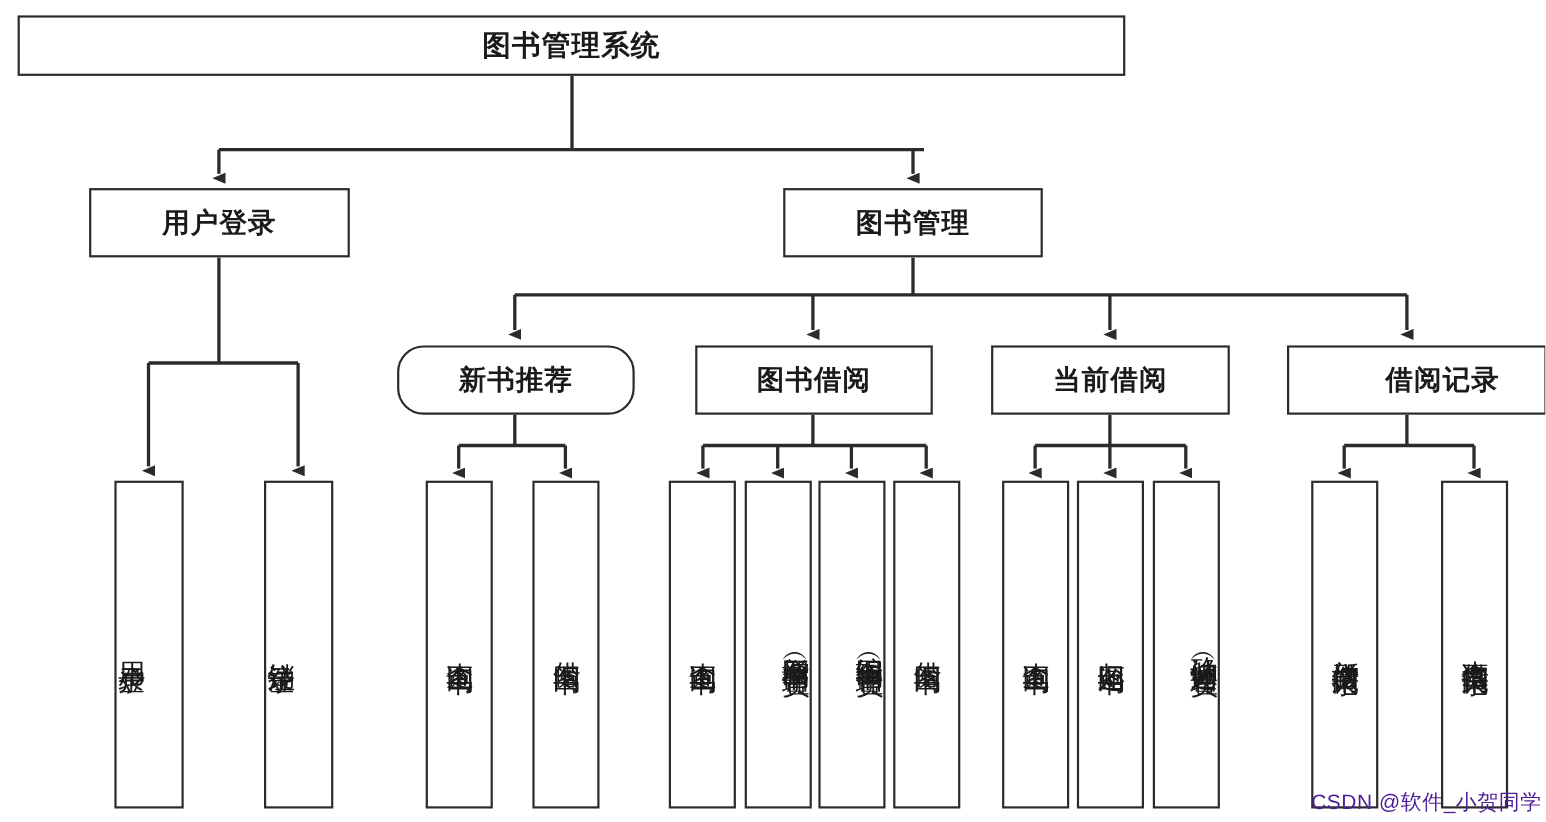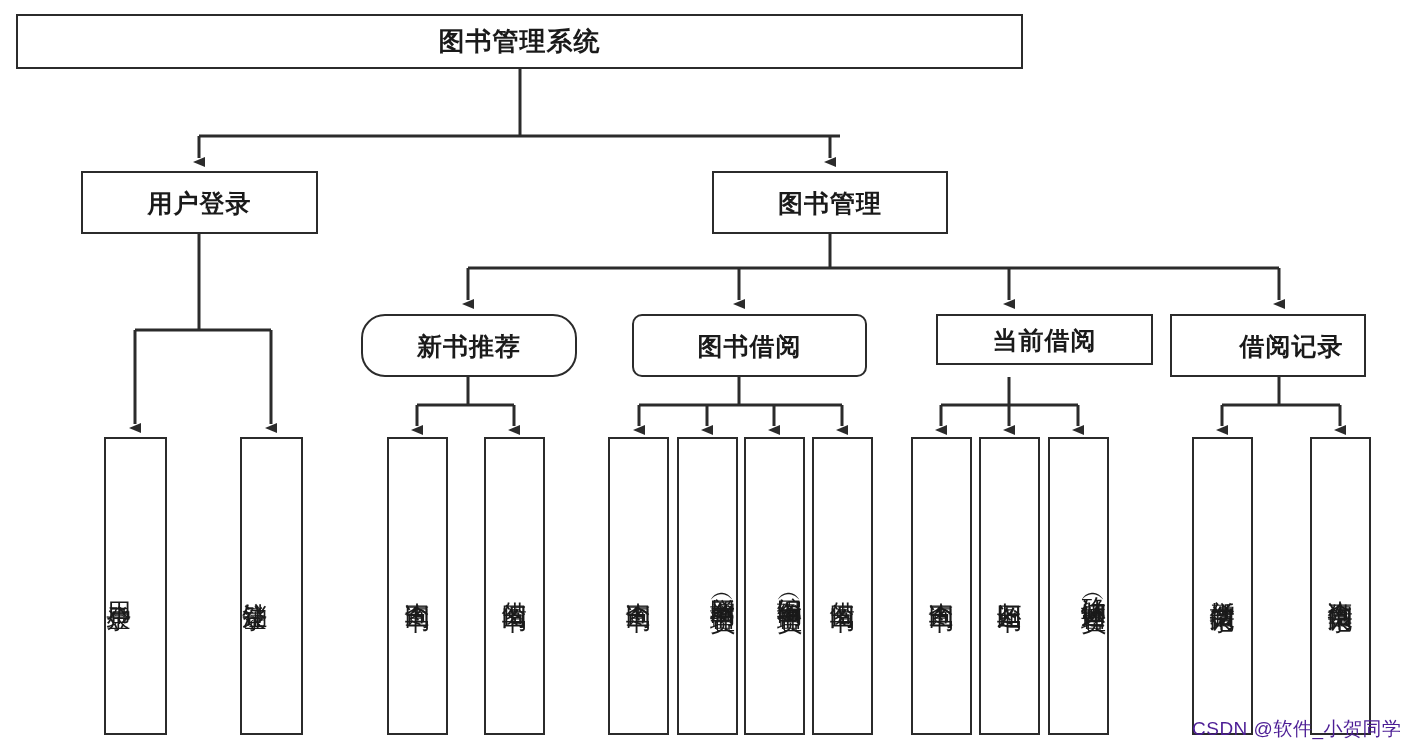--- a/index.html
+++ b/index.html
@@ -127,23 +127,23 @@
       <path d="M1340,405 L1340,426" marker-end="url(#arrow)"></path>
     </g>
   </svg>
 
   <div class="node horiz root" style="left:16px; top:14px; width:1007px; height:55px;">图书管理系统</div>
 
   <div class="node horiz" style="left:81px; top:171px; width:237px; height:63px;">用户登录</div>
   <div class="node horiz" style="left:712px; top:171px; width:236px; height:63px;">图书管理</div>
 
   <div class="node horiz" style="left:361px; top:314px; width:216px; height:63px;border-radius:24px;">新书推荐</div>
-  <div class="node horiz" style="left:632px; top:314px; width:235px; height:63px;border-radius:10px;">图书借阅</div>
-  <div class="node horiz" style="left:901px; top:314px; width:217px; height:51px;margin-left:35px;">当前借阅</div>
-  <div class="node horiz" style="left:1170px; top:314px; width:196px; height:63px;padding-left:47px;">借阅记录</div>
+  <div class="node horiz" style="left:632px; top:314px; width:216px; height:63px;">图书借阅</div>
+  <div class="node horiz" style="left:901px; top:314px; width:217px; height:63px;">当前借阅</div>
+  <div class="node horiz" style="left:1170px; top:314px; width:236px; height:63px;padding-left:47px;">借阅记录</div>
 
   <div class="node leaf anchor-bottom" style="left:104px; top:437px; width:63px; height:298px;">
     <span class="leaf-text">用户登录</span>
   </div>
   <div class="node leaf anchor-bottom" style="left:240px; top:437px; width:63px; height:298px;">
     <span class="leaf-text">注销登录</span>
   </div>
 
   <div class="node leaf" style="left:387px; top:437px; width:61px; height:298px;">
     <span class="leaf-text">查询图书</span>

